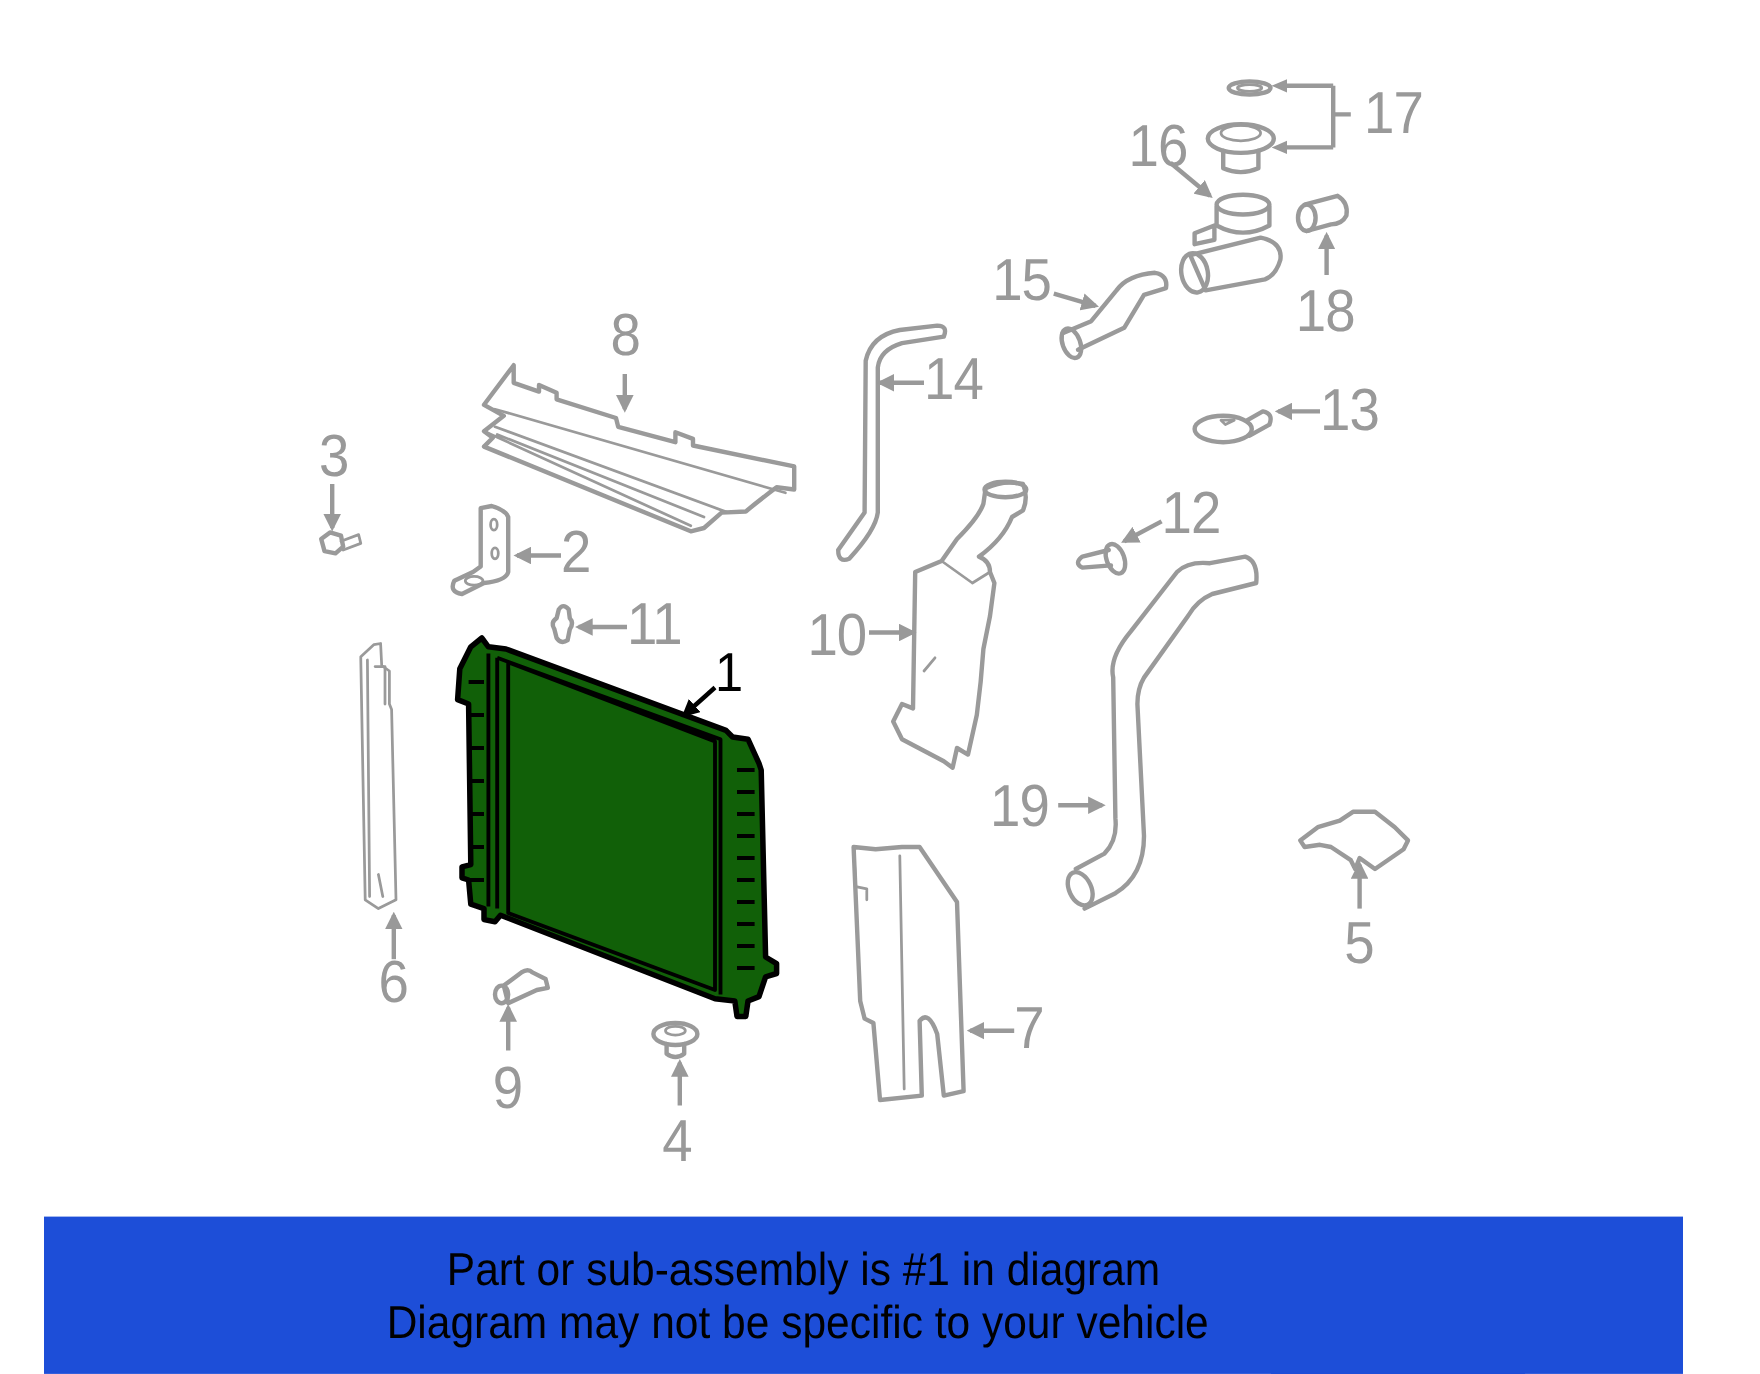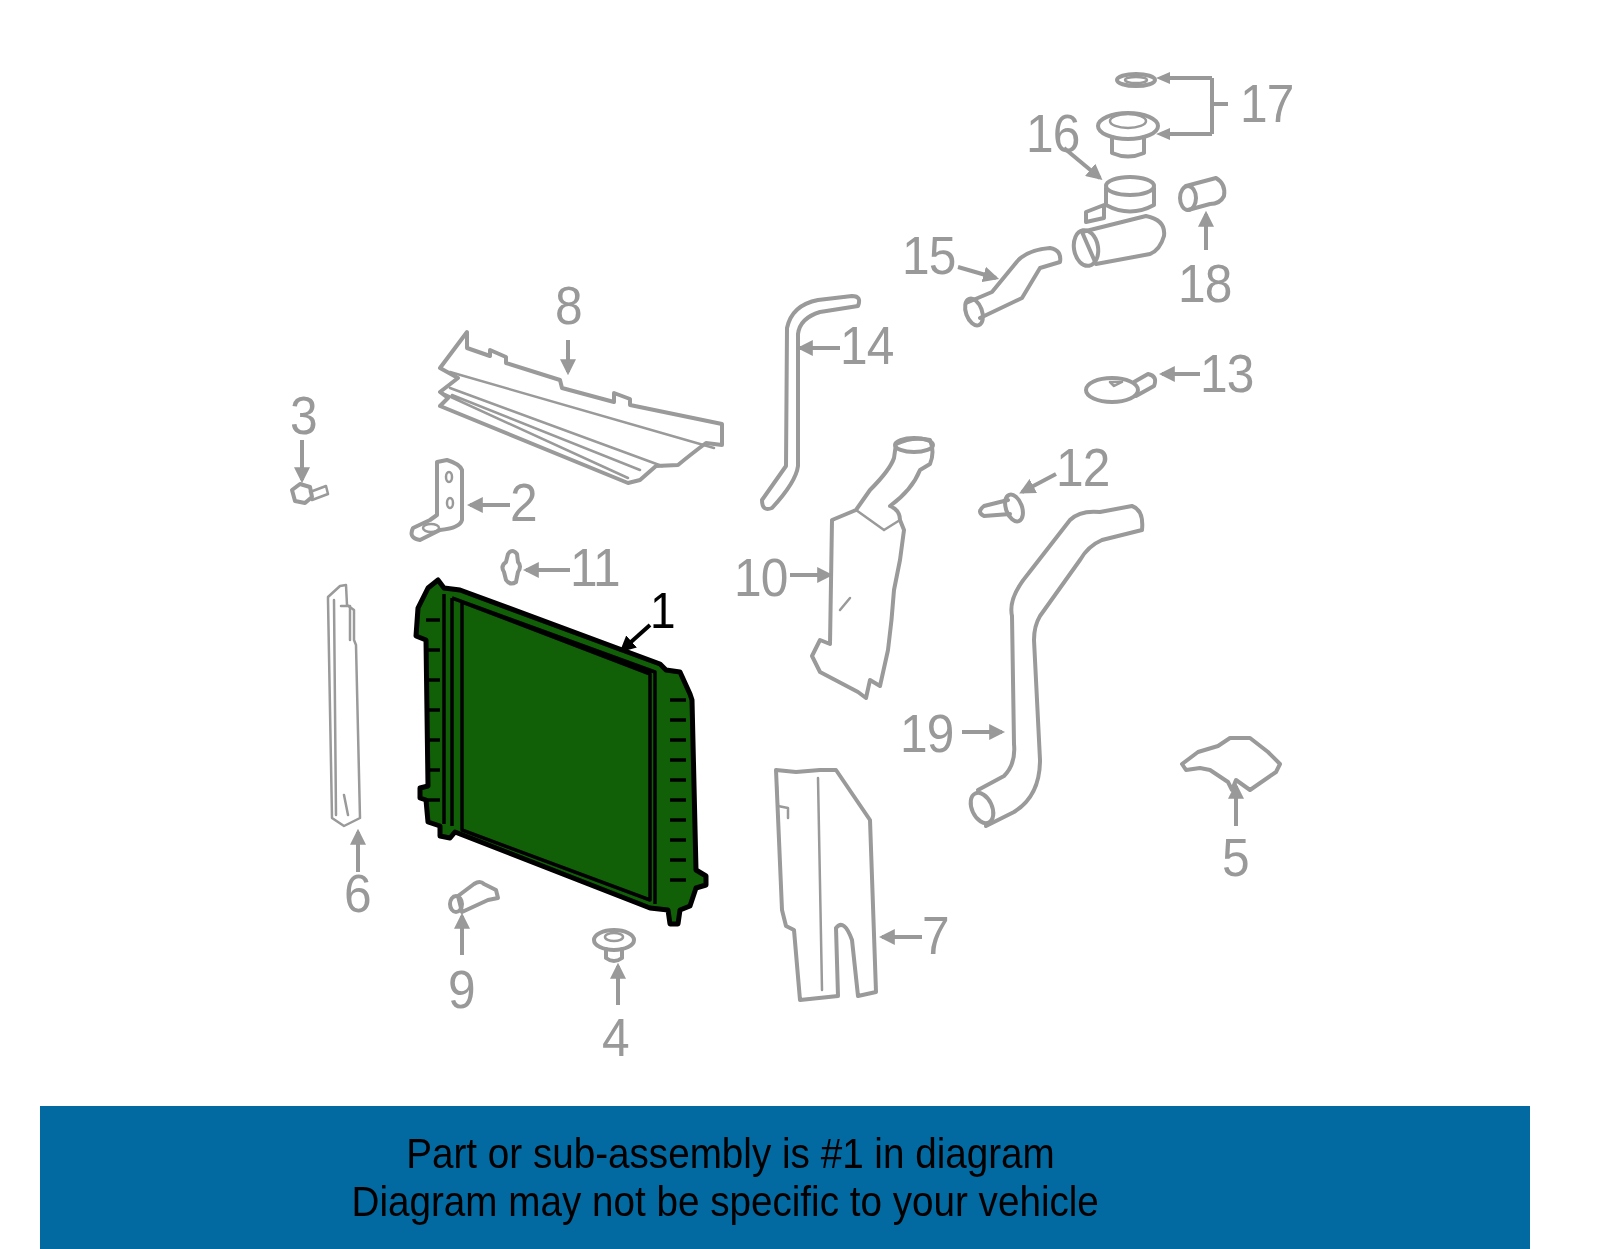--- a/index.html
+++ b/index.html
@@ -177,16 +177,16 @@
   <span class="callout" style="left:1240px; top:76px;">17</span>
   <span class="callout" style="left:1178px; top:256px;">18</span>
   <span class="callout" style="left:1200px; top:346px;">13</span>
   <span class="callout" style="left:1056px; top:440px;">12</span>
   <span class="callout" style="left:734px; top:550px;">10</span>
   <span class="callout" style="left:900px; top:706px;">19</span>
   <span class="callout" style="left:922px; top:908px;">7</span>
   <span class="callout" style="left:1222px; top:830px;">5</span>
 </div>
 
-<div id="banner" style="background:#0369a1;">
+<div id="banner" style="background:#1d4ed8;">
   <div class="line line1">Part or sub-assembly is #1 in diagram</div>
   <div class="line line2">Diagram may not be specific to your vehicle</div>
 </div>
 
 </body></html>

